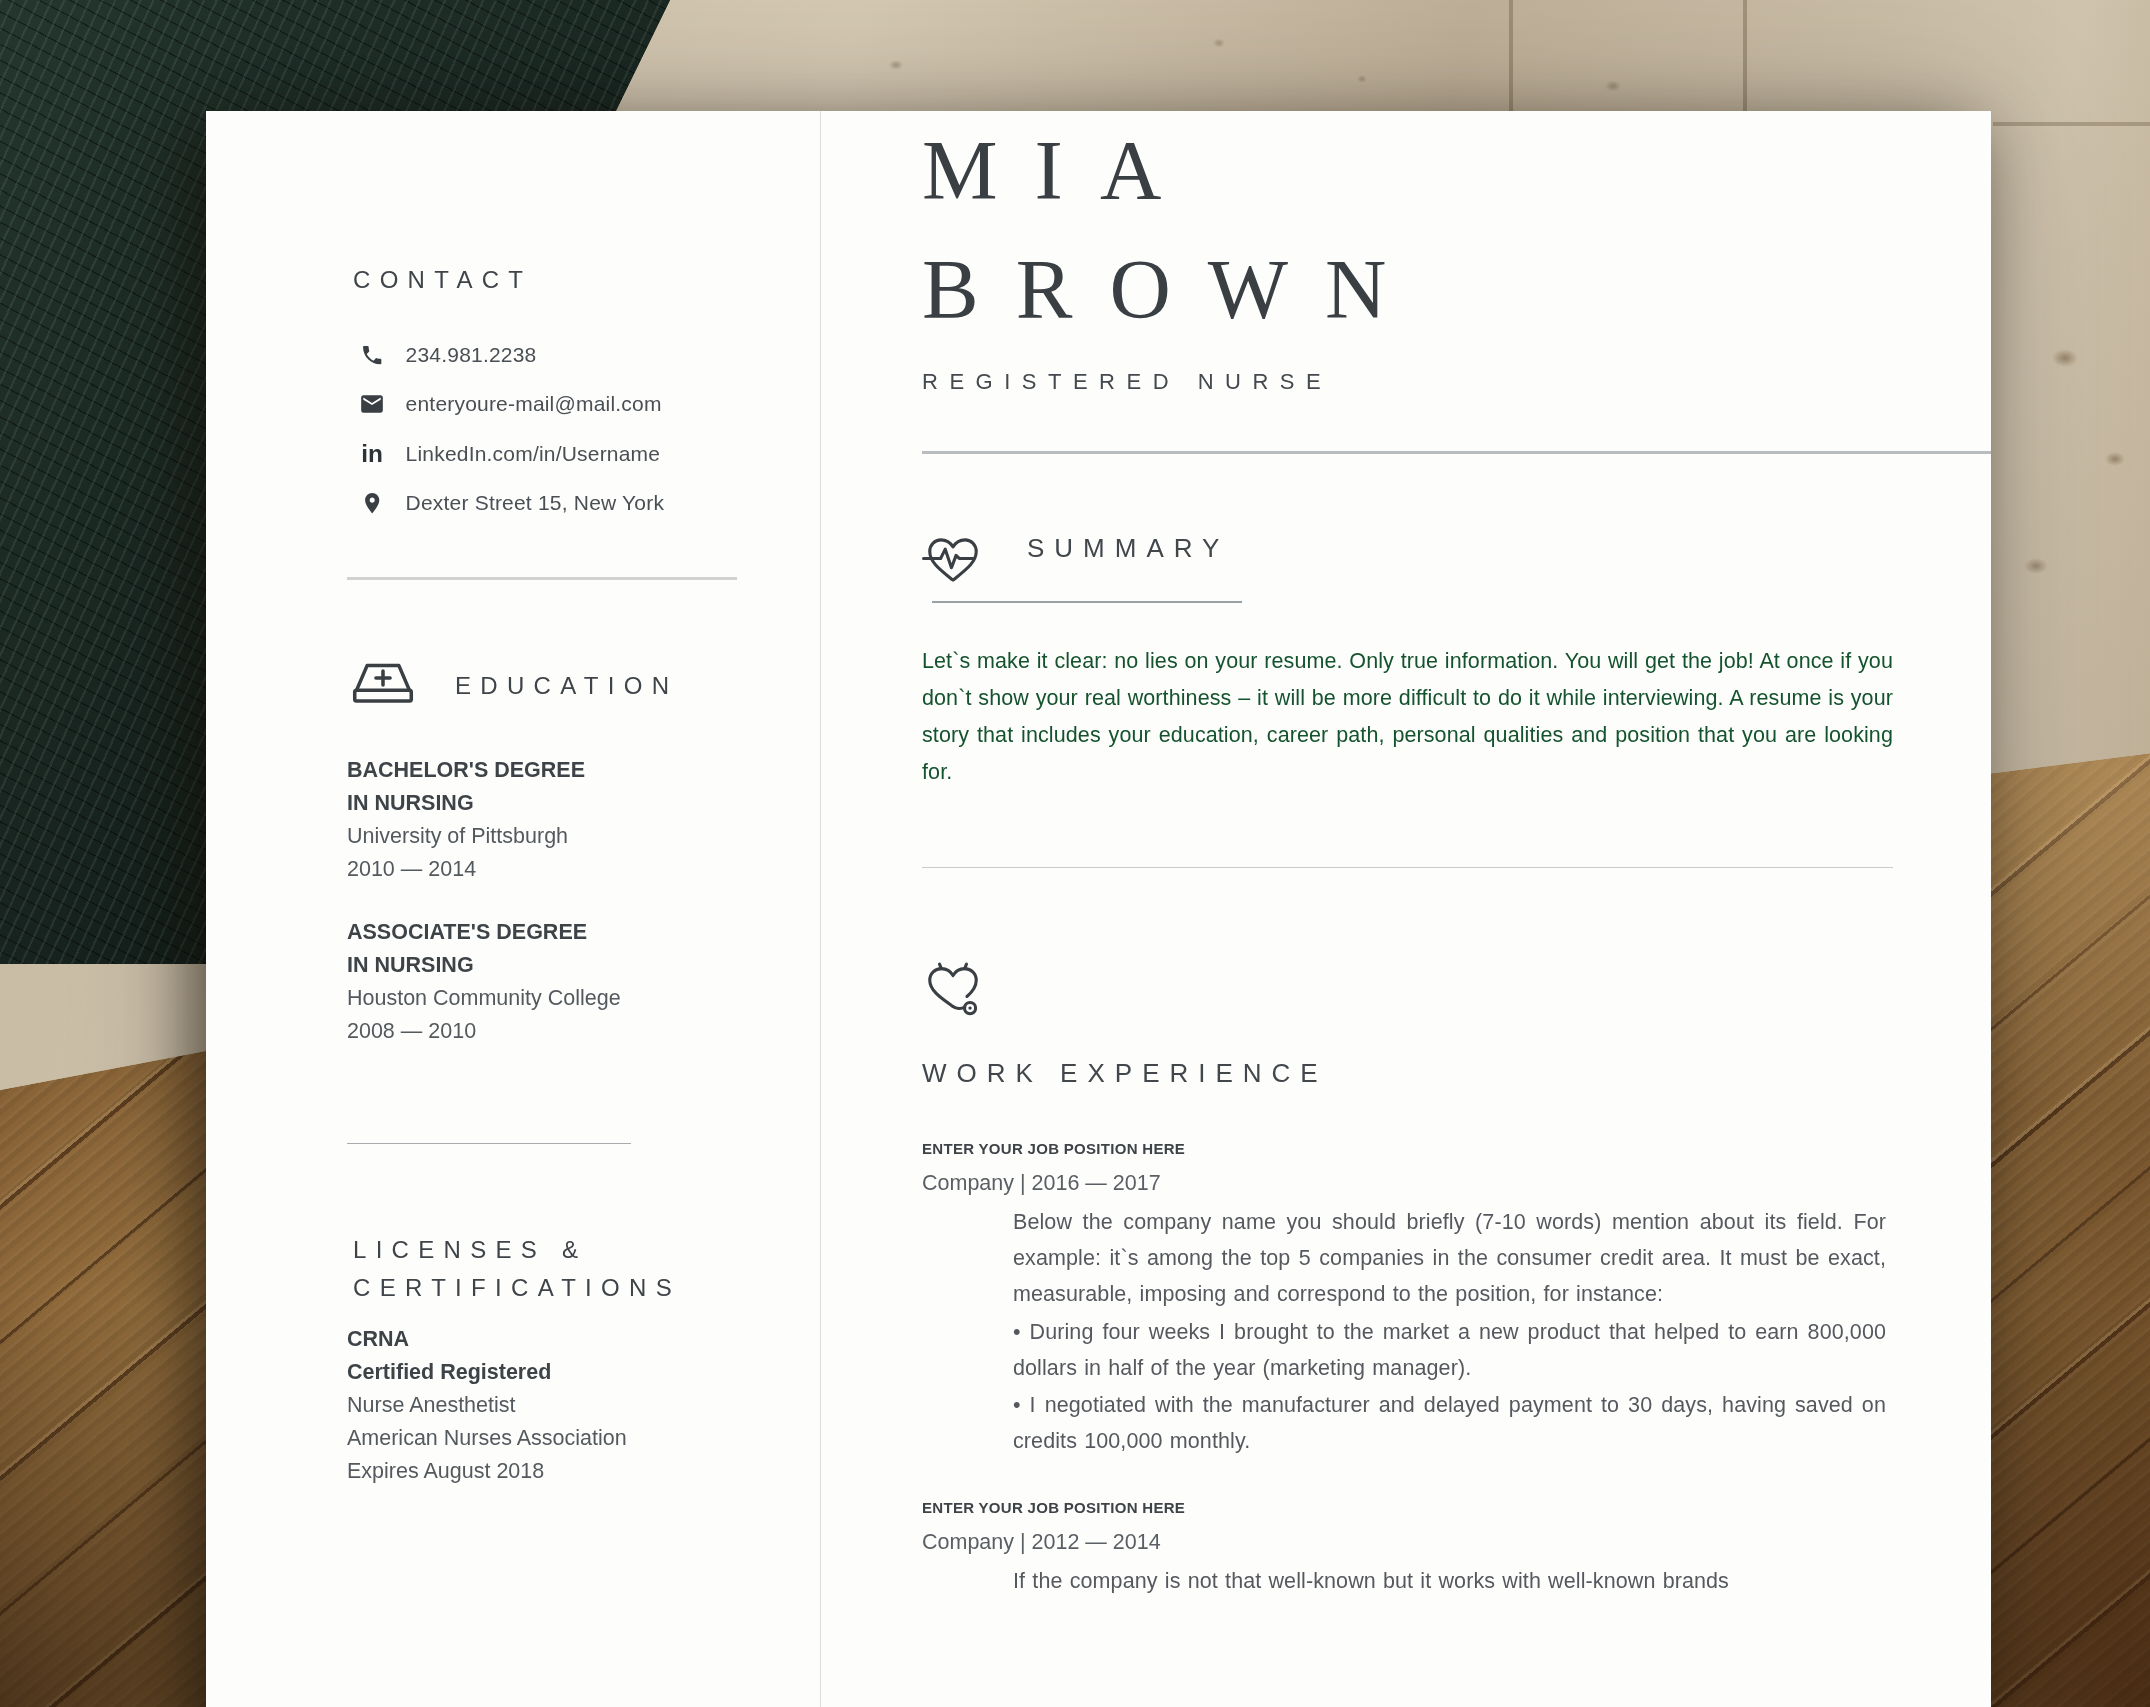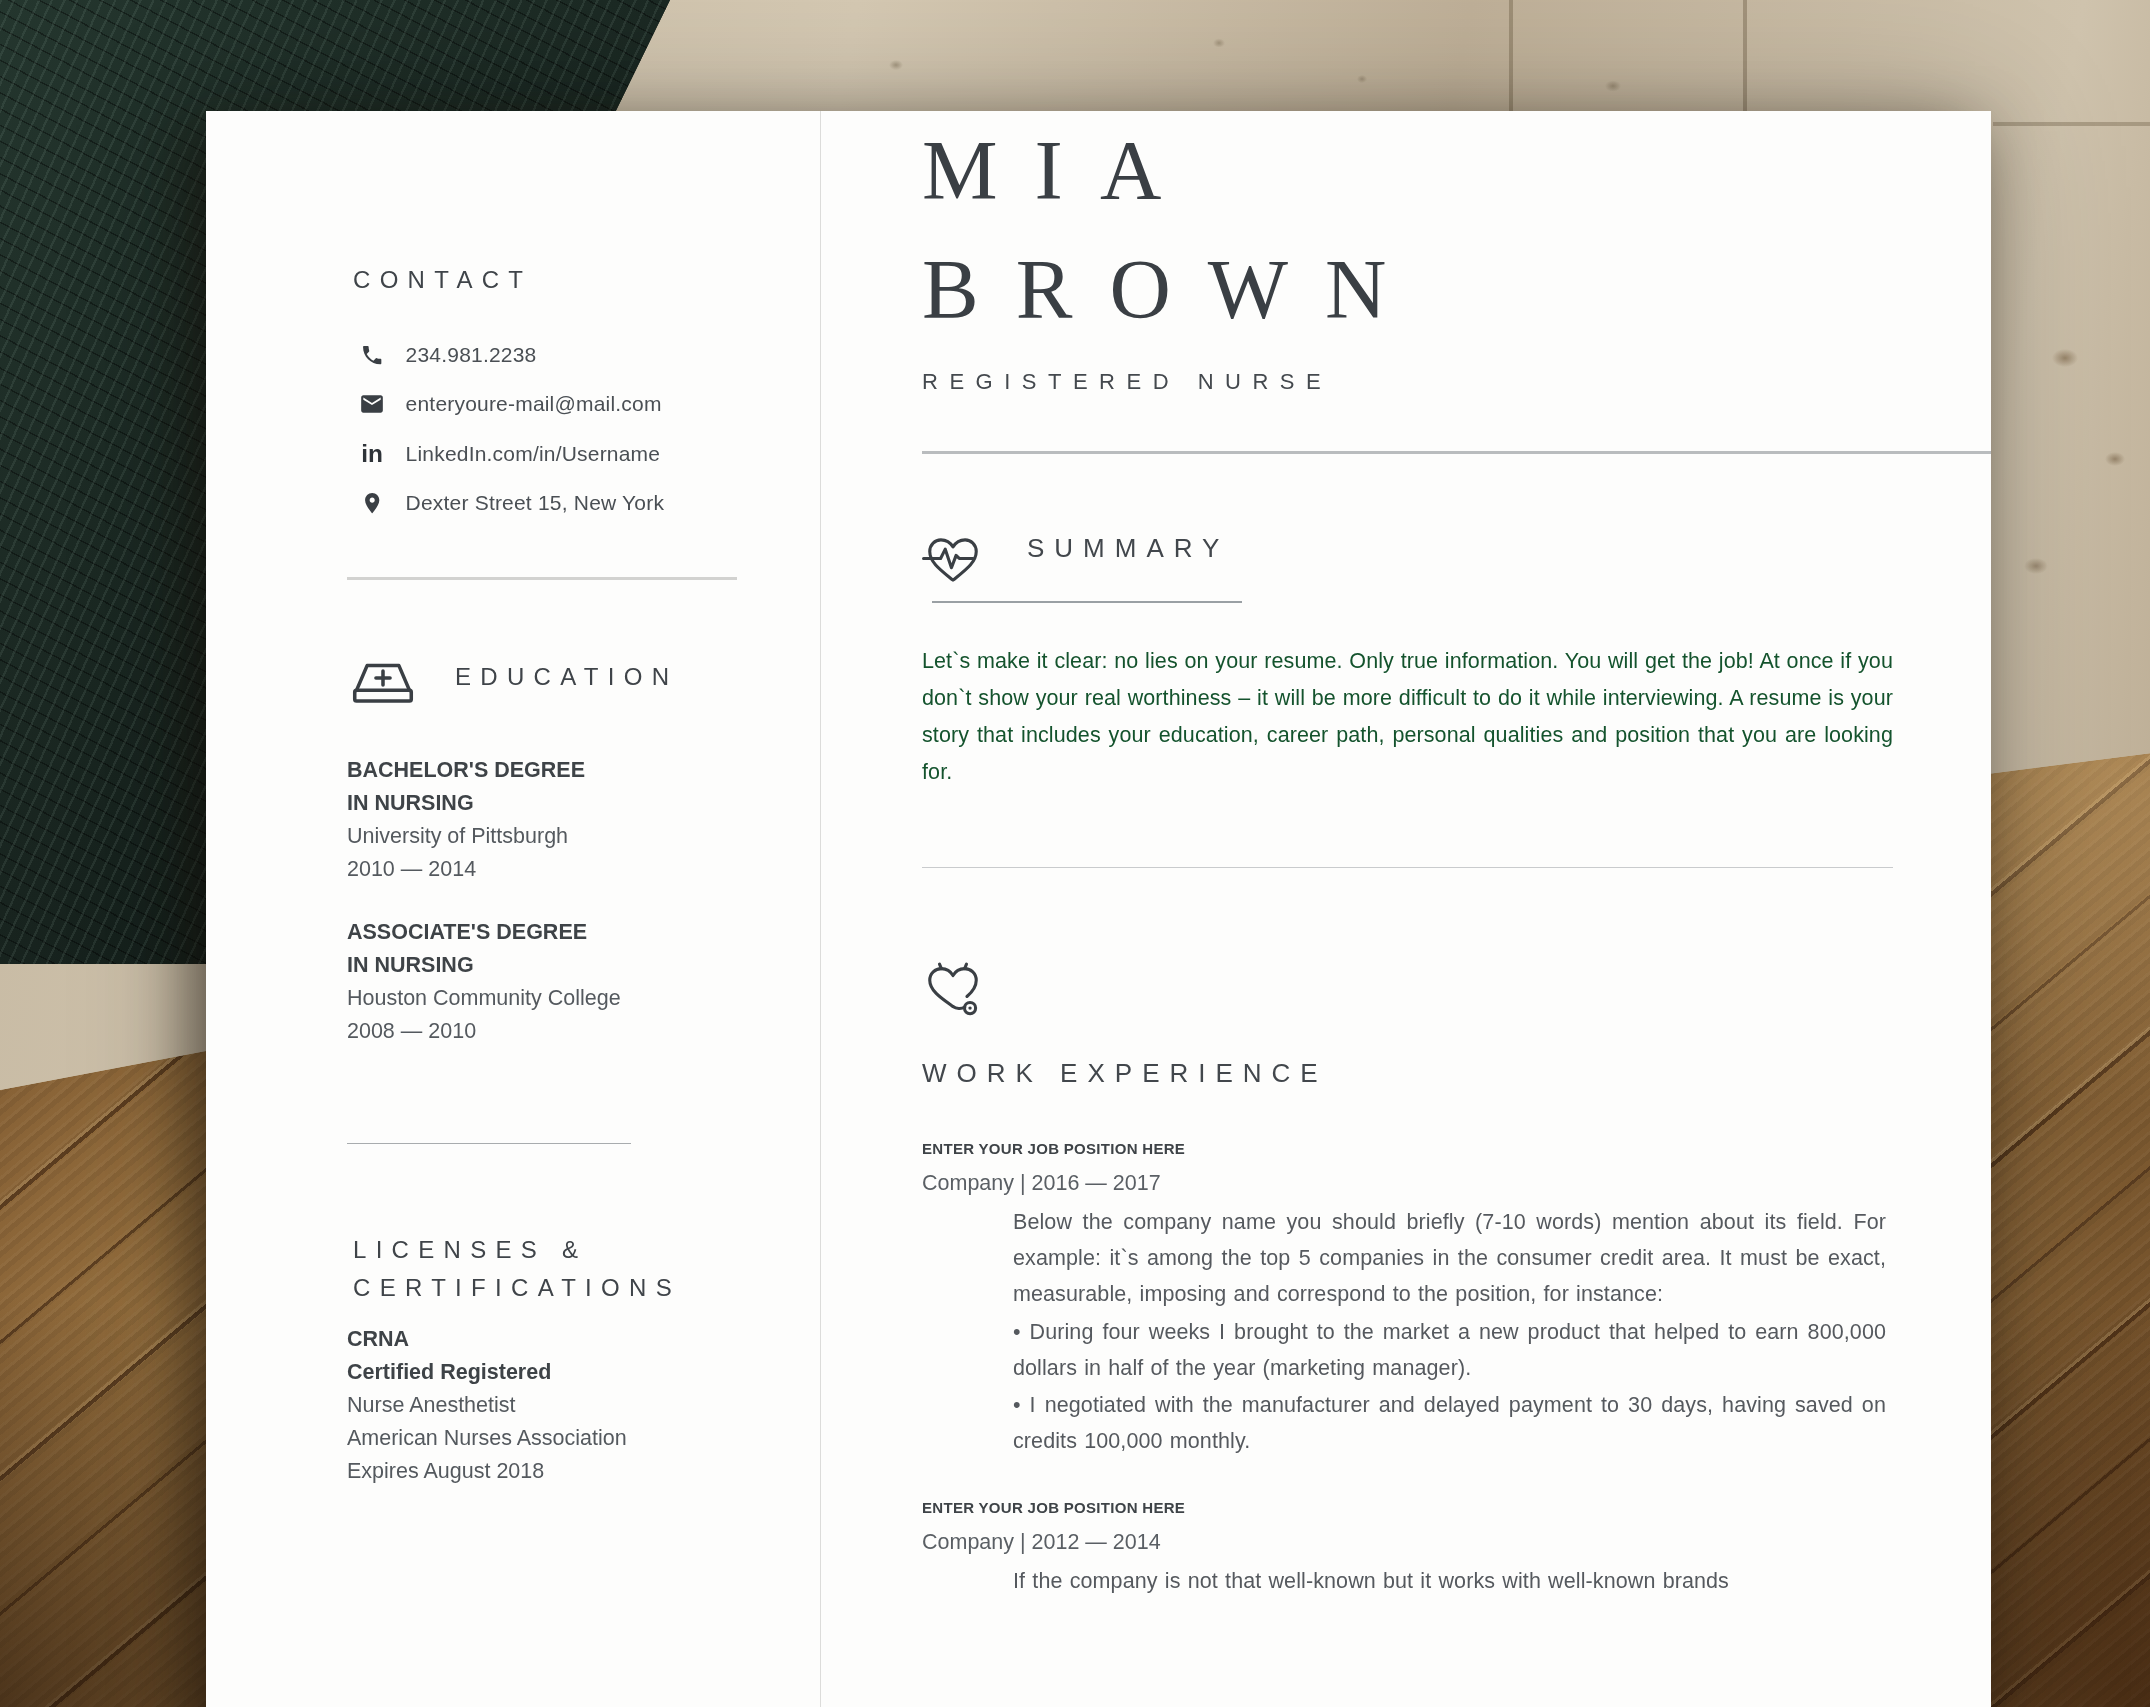--- a/index.html
+++ b/index.html
@@ -65,21 +65,21 @@
     margin:6px;font-size:24px;font-weight:400;letter-spacing:9.3px;color:#3f4449;line-height:32px;
   }
   .contact-list{list-style:none;margin:44px 0 0 0;padding:0;}
   .contact-item{display:flex;align-items:center;gap:18.6px;margin-bottom:19.4px;height:30px;}
   .cicon{width:30px;height:30px;display:flex;align-items:center;justify-content:center;flex:0 0 30px;margin-left:10px;}
   .cicon svg{display:block;}
   .li-badge{font-weight:700;font-size:24.4px;color:#2e3338;line-height:1;letter-spacing:0;}
   .ctext{font-size:21px;color:#4a4f54;letter-spacing:0.2px;}
   .side-divider{height:2.9px;background:#d2d2d0;width:390px;margin-top:59px;}
   .side-divider.thin{height:1.4px;background:#a8acae;width:284px;margin-top:95px;}
-  .section-head{display:flex;align-items:flex-start;gap:26px;margin-top:75px;}
+  .section-head{display:flex;align-items:flex-end;gap:26px;margin-top:75px;}
   .section-head .hicon{width:76px;display:flex;justify-content:flex-start;}
   .edu-entry{margin-top:46px;}
   .edu-entry.second{margin-top:30px;}
   .sb-bold{margin:0;font-size:21.5px;font-weight:700;color:#3e4347;line-height:33px;}
   .sb-reg{margin:0;font-size:21.5px;font-weight:400;color:#54595e;line-height:33px;}
   .lic-heading{margin-top:90px;}
   .lic-entry{margin-top:54px;}
   .lic-entry.second{margin-top:18.6px;}
   
   .main{position:absolute;left:716px;top:0;width:1069px;color:#54595e;}

